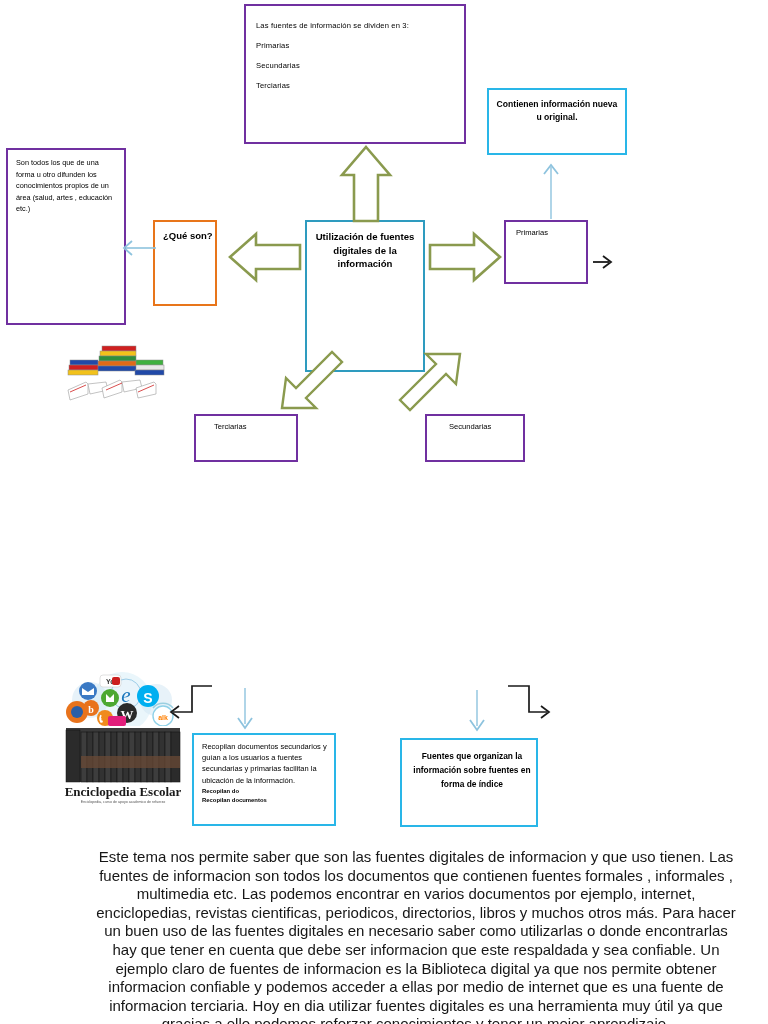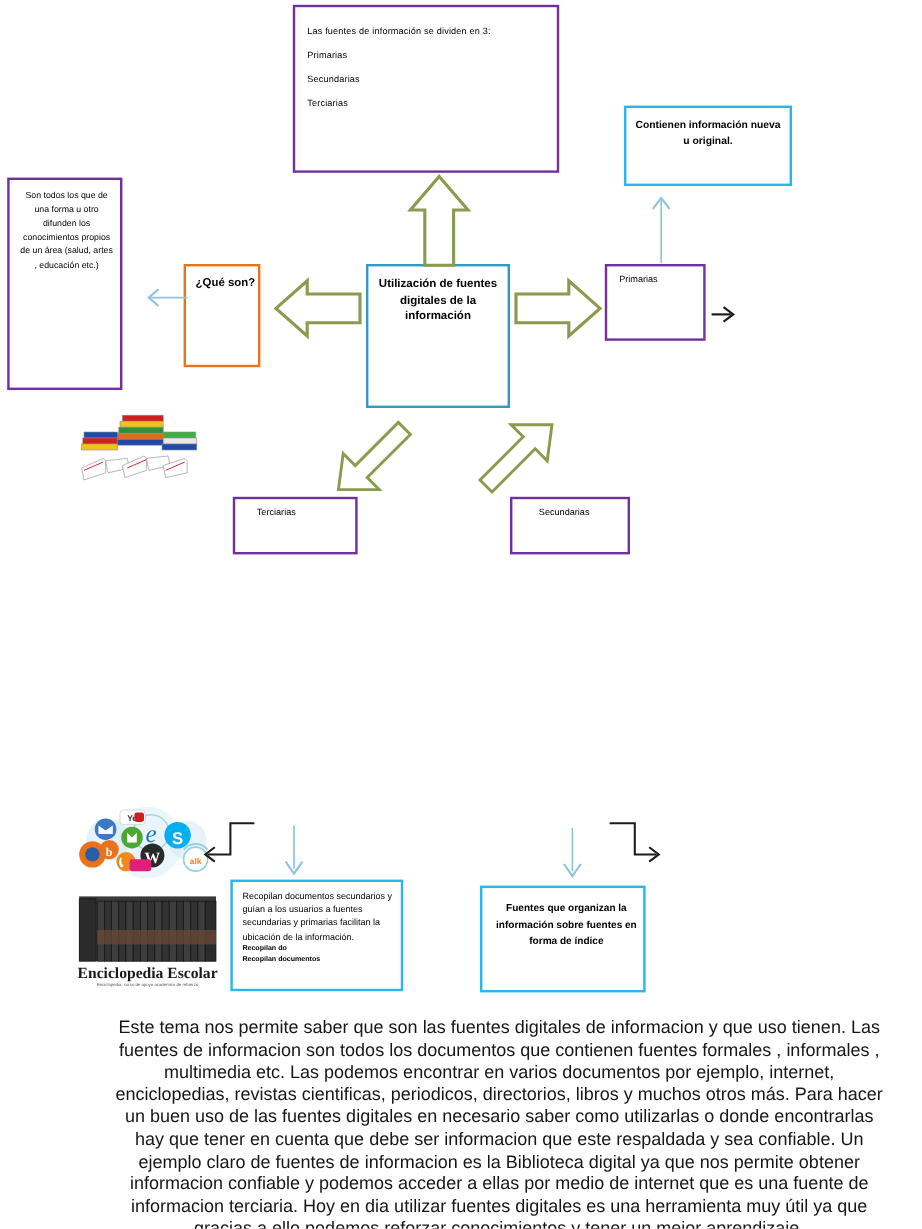--- a/index.html
+++ b/index.html
@@ -32,52 +32,51 @@
     left: 244px; top: 4px; width: 222px; height: 140px;
     border-width: 2px; border-color: #7030a0;
     padding: 10px 0 0 10px;
   }
   #box-fuentes .txt {
     font-size: 7.6px; line-height: 20px; letter-spacing: .15px;
   }
 
   
   #box-contienen {
-    left: 520px; top: 88px; width: 140px; height: 67px;
+    left: 487px; top: 88px; width: 140px; height: 67px;
     border-width: 2px; border-color: #29b6e8;
     padding: 8px 6px 0 6px;
   }
   #box-contienen .txt {
     font-size: 8.6px; font-weight: bold; line-height: 12.5px; text-align: center;
   }
 
   
   #box-son {
-    left: 6px; top: 148px; width: 96px; height: 177px;
+    left: 6px; top: 148px; width: 120px; height: 177px;
     border-width: 2px; border-color: #7030a0;
     padding: 7px 5px 0 8px;
-    text-align: center;
   }
   #box-son .txt {
     font-size: 7.3px; line-height: 11.6px;
   }
 
   
   #box-quesom {
     left: 153px; top: 220px; width: 64px; height: 86px;
     border-width: 2px; border-color: #e8751a;
     padding: 8px 0 0 8px;
   }
   #box-quesom .txt {
     font-size: 9.5px; font-weight: bold; line-height: 12px;
   }
 
   
   #box-central {
-    left: 305px; top: 220px; width: 120px; height: 120px;
+    left: 305px; top: 220px; width: 120px; height: 152px;
     border-width: 2px; border-color: #2e9bbf;
     padding: 8px 4px 0 4px;
   }
   #box-central .txt {
     font-size: 9.6px; font-weight: bold; line-height: 13.5px; text-align: center;
   }
 
   
   #box-primarias {
     left: 504px; top: 220px; width: 84px; height: 64px;
@@ -323,21 +322,21 @@
       <text x="67" y="47" font-family="'Liberation Serif', serif" font-size="13" font-weight="bold" fill="#ffffff" text-anchor="middle">W</text>
 
       <rect x="48" y="44" width="18" height="10" rx="2" fill="#e21e7b"></rect>
 
       <circle cx="103" cy="44" r="10" fill="#ffffff" stroke="#8fd1e8" stroke-width="1.4"></circle>
       <text x="103" y="48" font-family="'Liberation Sans', sans-serif" font-size="7" font-weight="bold" fill="#ff7f00" text-anchor="middle">alk</text>
       <path d="M93,36 a13,13 0 0 1 20,0" fill="none" stroke="#9bcfe0" stroke-width="1.6"></path>
     </svg>
   </div>
 
-  <div class="pic" style="left:62px; top:745px;">
+  <div class="pic" style="left:62px; top:726px;">
     <svg width="122" height="80" viewBox="0 0 122 80">
       <rect x="0" y="0" width="122" height="80" fill="#ffffff"></rect>
       <rect x="4" y="2" width="114" height="54" fill="#3a3a3a"></rect>
       <g>
         <rect x="4" y="4" width="14" height="52" fill="#2b2b2b" stroke="#111" stroke-width="0.5"></rect>
       </g>
       <g stroke="#151515" stroke-width="0.6">
         <rect x="19" y="6" width="6" height="50" fill="#3d3d3d"></rect>
         <rect x="25" y="6" width="6" height="50" fill="#323232"></rect>
         <rect x="31" y="6" width="6" height="50" fill="#3d3d3d"></rect>

